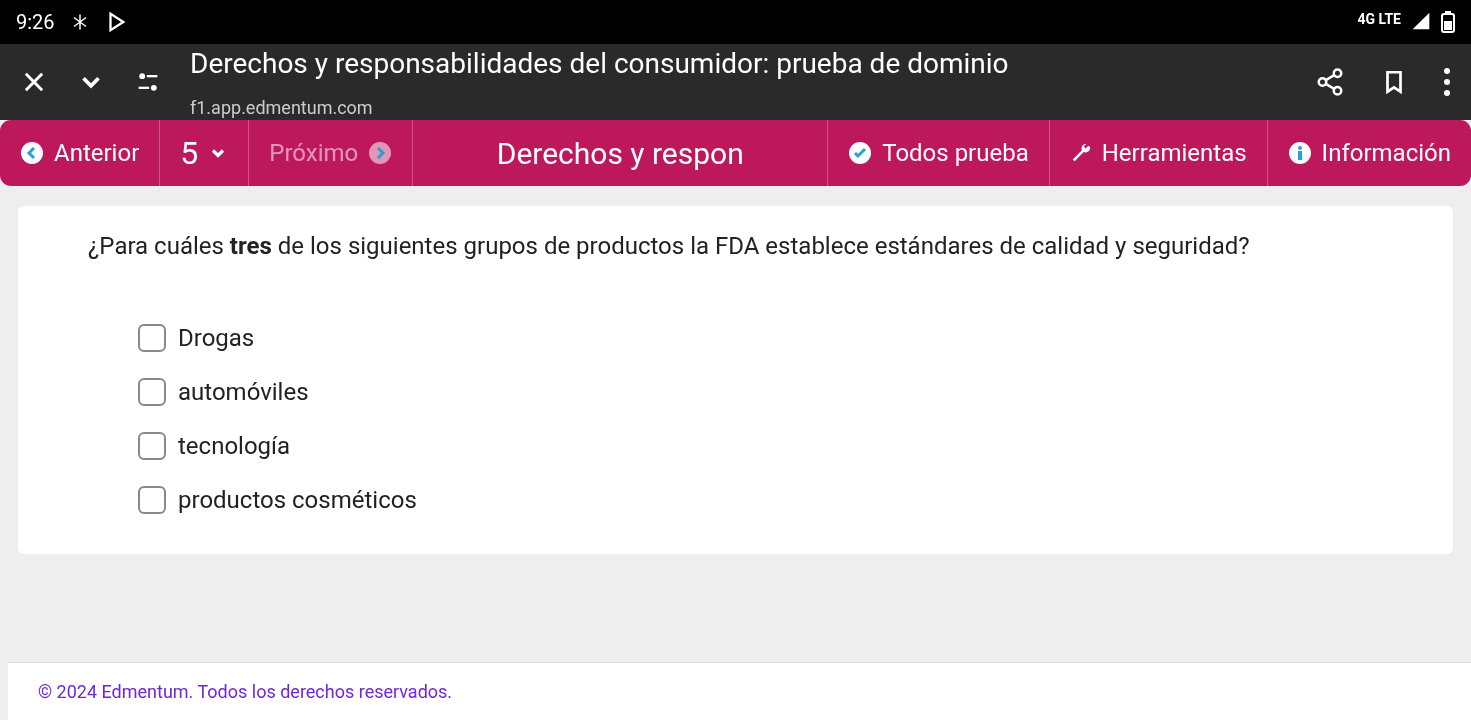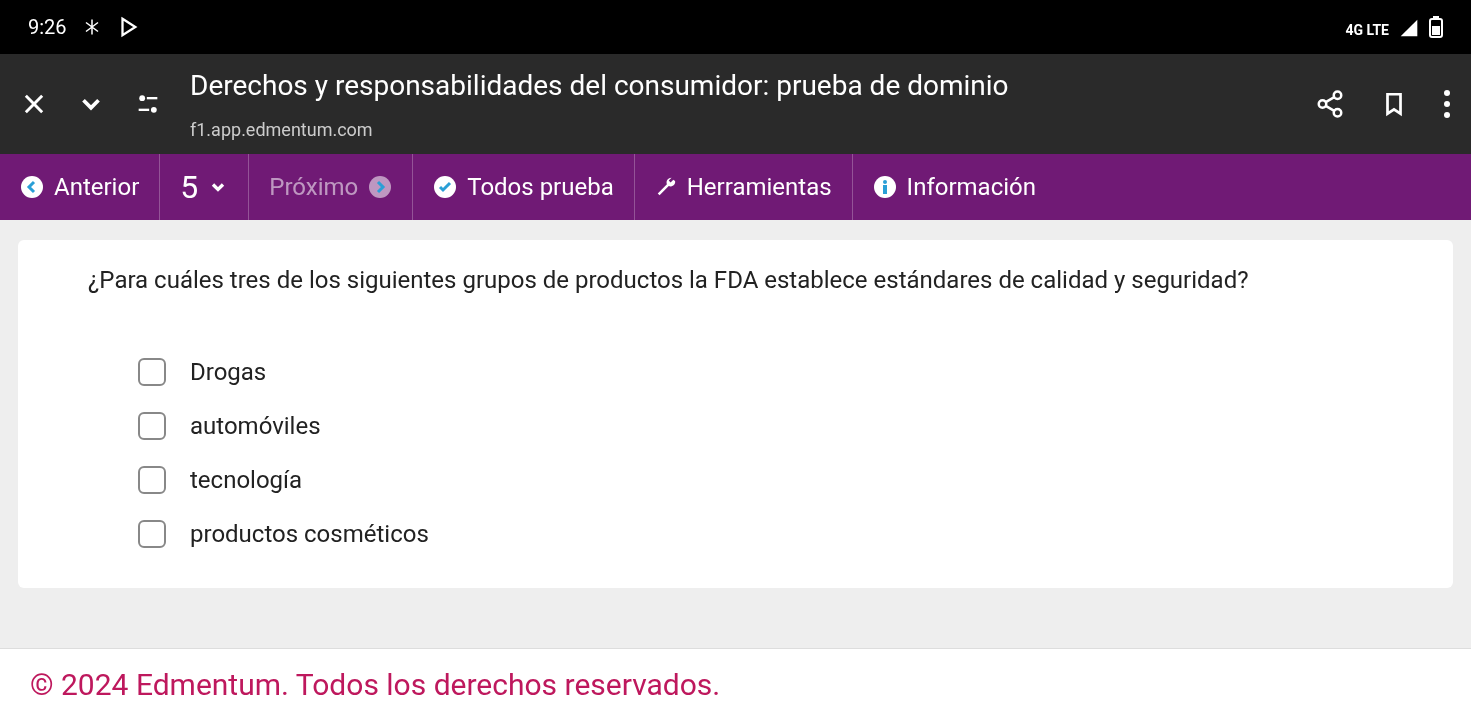--- a/index.html
+++ b/index.html
@@ -6,50 +6,51 @@
   body {
     font-family: -apple-system, BlinkMacSystemFont, "Segoe UI", Roboto, Arial, sans-serif;
     background: #eeeeee;
     width: 1471px;
     height: 720px;
     overflow: hidden;
   }
   .status-bar {
     background: #000;
     color: #fff;
-    height: 54px;
-    display: flex;
-    align-items: center;
-    padding: 0 28px;
+    height: 44px;
+    display: flex;
+    align-items: center;
+    padding: 0 16px;
     font-size: 20px;
   }
   .status-left { display: flex; align-items: center; gap: 16px; }
-  .status-right { margin-left: auto; display: flex; align-items: flex-end; gap: 10px; font-size: 14px; font-weight: bold; }
+  .status-right { margin-left: auto; display: flex; align-items: flex-start; gap: 10px; font-size: 14px; font-weight: bold; }
   .browser-bar {
     background: #2a2a2a;
     color: #fff;
-    height: 100px;
+    height: 76px;
     display: flex;
     align-items: center;
     padding: 0 20px;
     gap: 28px;
   }
   .browser-title-wrap { flex: 1; min-width: 0; display: flex; flex-direction: column; justify-content: center; }
   .browser-title { font-size: 28px; font-weight: 400; white-space: nowrap; overflow: hidden; text-overflow: ellipsis; }
   .browser-url { font-size: 18px; color: #ccc; margin-top: 17px; }
   .browser-actions { display: flex; align-items: center; gap: 36px; }
   .icon-btn { display: flex; align-items: center; justify-content: center; cursor: pointer; }
 
   .app-toolbar {
-    background: #701a75;
+    background: #be185d;
     color: #fff;
     height: 66px;
     display: flex;
     align-items: stretch;
     font-size: 24px;
+    border-radius: 11px;
   }
   .tb-item {
     display: flex;
     align-items: center;
     gap: 10px;
     padding: 0 20px;
     border-right: 1px solid rgba(255,255,255,0.25);
     cursor: pointer;
     white-space: nowrap;
   }
@@ -76,55 +77,55 @@
     background: #fff;
     border-radius: 6px;
     margin-top: 20px;
     padding: 24px 70px 40px 70px;
   }
   .question-text {
     font-size: 24px;
     color: #222;
     line-height: 1.4;
   }
-  .question-text b { font-weight: 400; }
+  .question-text b { font-weight: 700; }
   .options {
     margin-top: 60px;
     display: flex;
     flex-direction: column;
     gap: 26px;
     padding-left: 50px;
   }
   .option {
     display: flex;
     align-items: center;
-    gap: 24px;
+    gap: 12px;
     font-size: 24px;
     color: #222;
     cursor: pointer;
   }
   .chk {
     width: 28px;
     height: 28px;
     border: 2px solid #888;
     border-radius: 6px;
     background: #fff;
     flex-shrink: 0;
   }
 
   .footer {
     position: absolute;
     bottom: 0;
-    left: 0;
+    left: 8px;
     right: 0;
     background: #fff;
     border-top: 1px solid #ddd;
     padding: 18px 30px;
-    font-size: 30px;
-    color: #be185d;
+    font-size: 18px;
+    color: #6d28d9;
   }
   svg { display: block; }
 </style>
 </head>
 <body>
 
 <div class="status-bar">
   <div class="status-left">
     <span>9:26</span>
     <span>
@@ -222,20 +223,21 @@
   </div>
   <div class="tb-item disabled">
     <span>Próximo</span>
     <span>
       <svg width="24" height="24" viewBox="0 0 24 24">
           <circle cx="12" cy="12" r="11" fill="rgba(255,255,255,0.55)"></circle>
           <path d="M10 7l5 5-5 5" stroke="#2a9fd6" stroke-width="3" fill="none"></path>
         </svg>
     </span>
   </div>
+  <div class="tb-title">Derechos y respon</div>
   <div class="tb-item">
     <span>
       <svg width="24" height="24" viewBox="0 0 24 24" fill="#fff">
           <circle cx="12" cy="12" r="11"></circle>
           <path d="M7 12l3 3 7-7" stroke="#2a9fd6" stroke-width="3" fill="none"></path>
         </svg>
     </span>
     <span>Todos prueba</span>
   </div>
   <div class="tb-item">

